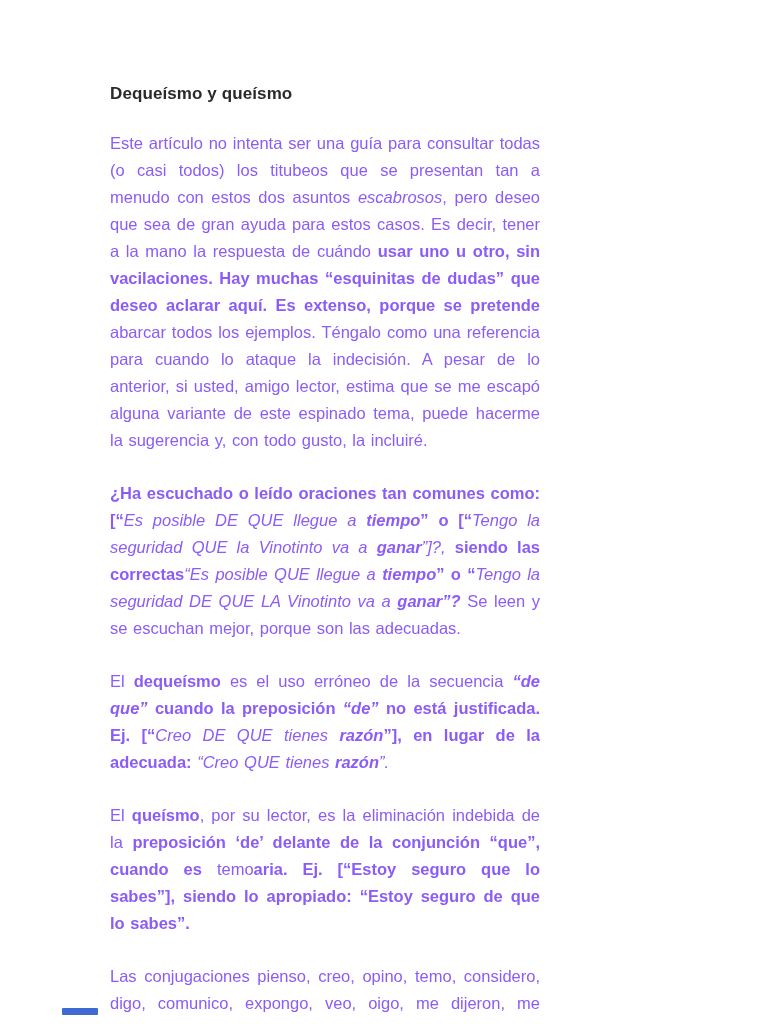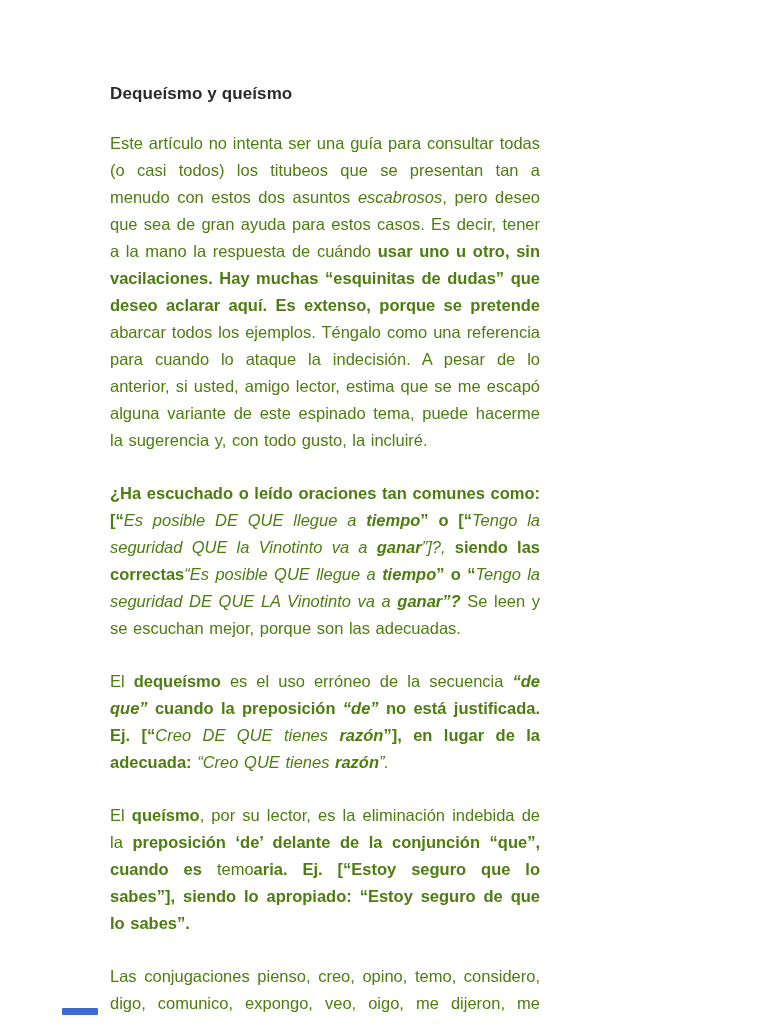--- a/index.html
+++ b/index.html
@@ -20,21 +20,21 @@
     font-size: 17px;
     font-weight: 700;
     color: #2a2a2a;
     margin-bottom: 26px;
     letter-spacing: 0.1px;
   }
   .para {
     font-size: 16.5px;
     line-height: 27px;
     text-align: justify;
-    color: #4d7c0f;
+    color: #8b5cf6;
     margin-bottom: 26px;
     word-spacing: 1px;
   }
   .para span.b  { font-weight: 700; }
   .para span.i  { font-style: italic; }
   .progress-indicator {
     position: absolute;
     left: 62px;
     bottom: 9px;
     width: 36px;

